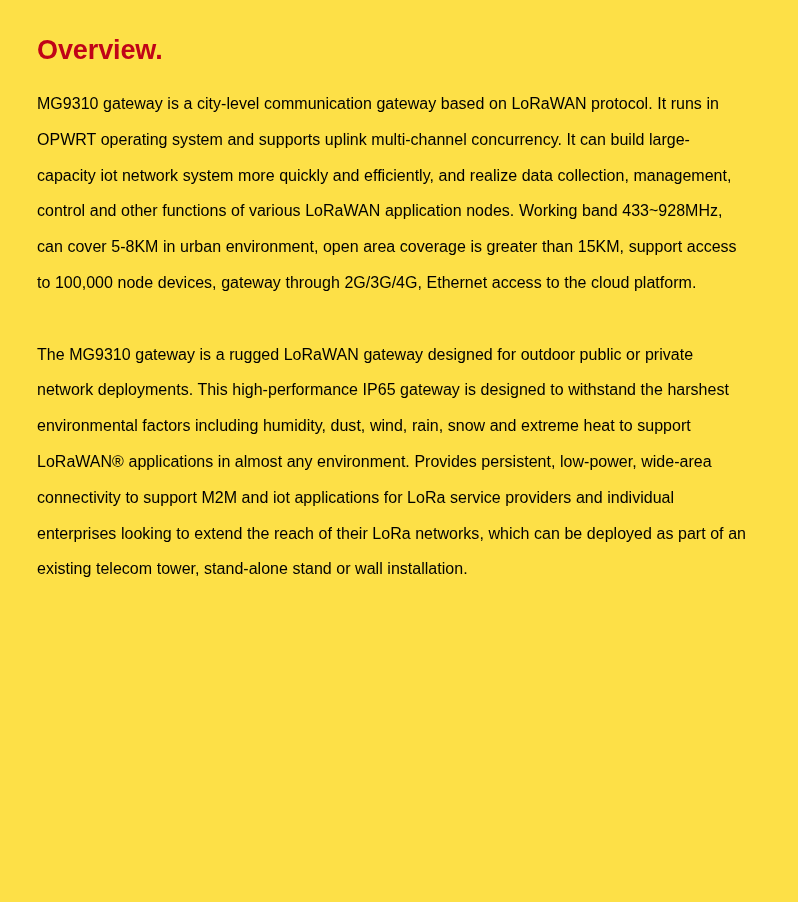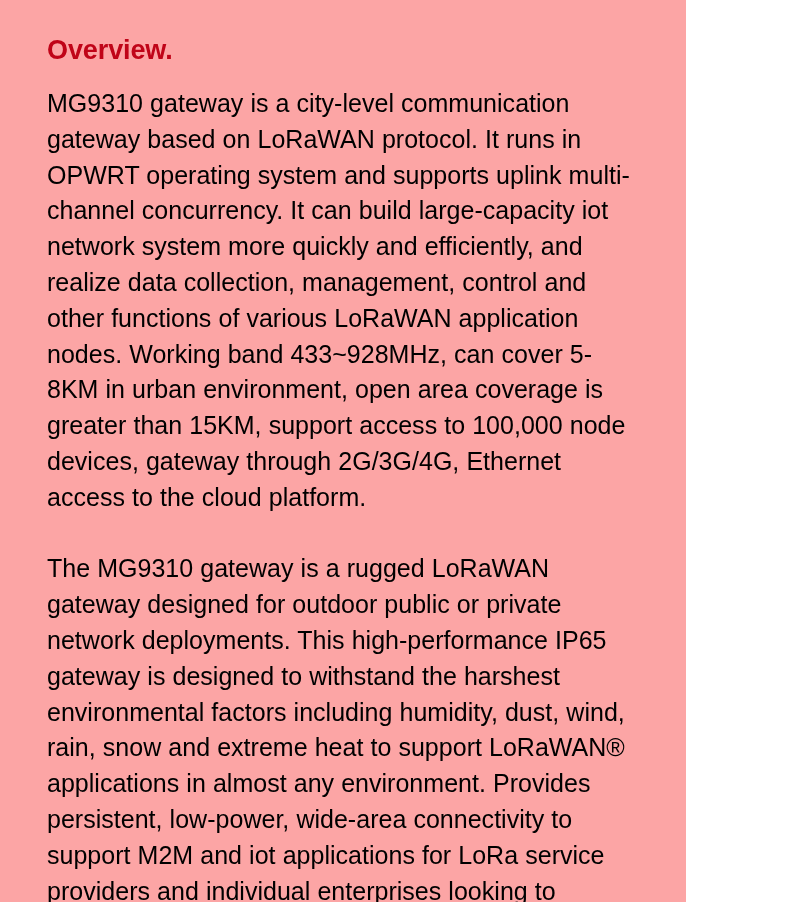--- a/index.html
+++ b/index.html
@@ -10,38 +10,38 @@
   }
   body {
     width: 798px;
     height: 902px;
     overflow: hidden;
     font-family: "Liberation Sans", sans-serif;
     -webkit-font-smoothing: antialiased;
   }
   .page {
     box-sizing: border-box;
-    width: 686px;
+    width: 798px;
     height: 902px;
-    background: #fca5a5;
-    padding: 30px 50px 0 47px;
+    background: #fde047;
+    padding: 30px 50px 0 37px;
   }
   .section-heading {
     font-family: "Liberation Sans", sans-serif;
     font-size: 27px;
     font-weight: bold;
     color: #c00418;
     margin: 0;
     padding: 0;
     line-height: 40px;
     letter-spacing: -0.1px;
   }
   .body-copy {
     font-family: "Liberation Sans", sans-serif;
-    font-size: 25px;
+    font-size: 16px;
     font-weight: normal;
     color: #000000;
     line-height: 35.8px;
     margin: 0;
     padding: 0;
     text-align: left;
     letter-spacing: 0.02px;
     word-spacing: 0.1px;
   }
   .para-gap {

